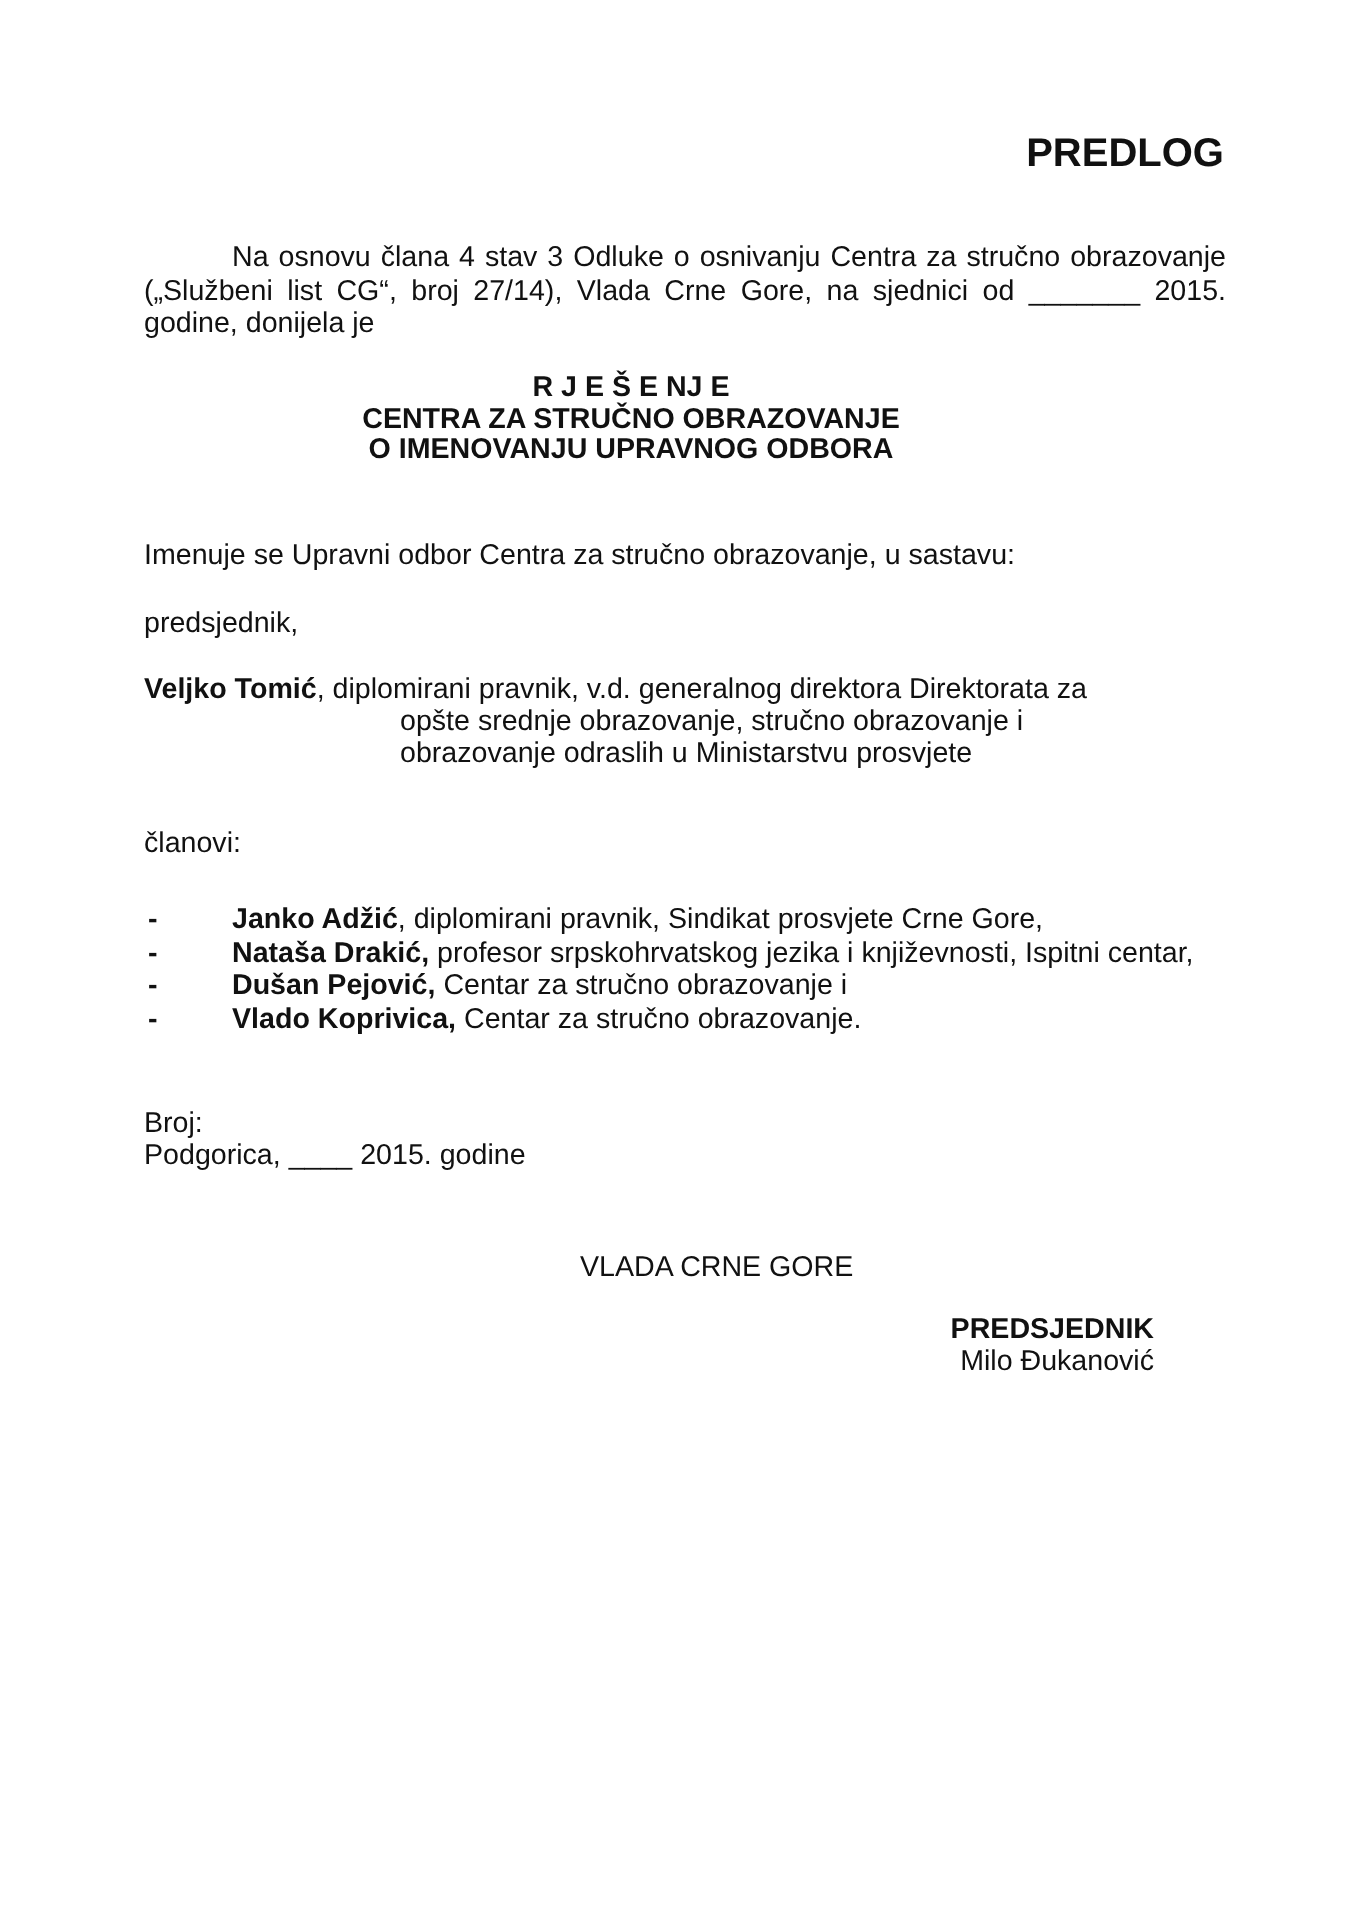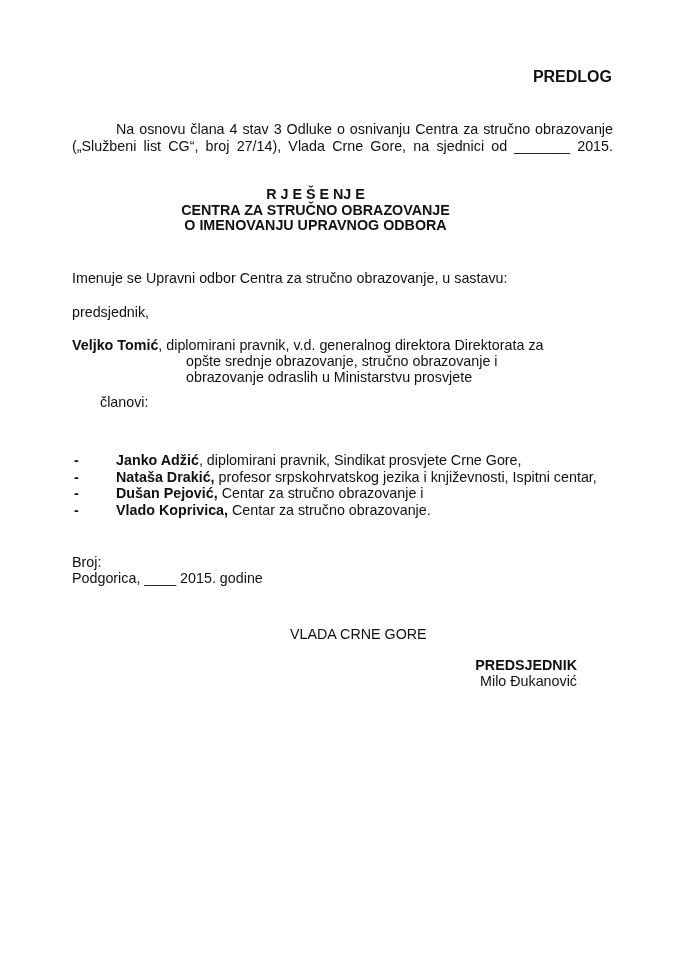--- a/index.html
+++ b/index.html
@@ -3,66 +3,67 @@
 <meta charset="utf-8">
 <style>
   html, body { margin: 0; padding: 0; background: #ffffff; }
   body {
     width: 679px; height: 960px; position: relative; overflow: hidden;
     font-family: "Liberation Sans", sans-serif; color: #111111;
     font-size: 14.3px; line-height: 16.5px;
   }
   .abs { position: absolute; white-space: nowrap; }
   .b { font-weight: bold; }
-  .predlog { right: 67px; top: 69px; font-weight: bold; font-size: 16px; }
+  .predlog { right: 67px; top: 69px; font-weight: bold; font-size: 20px; }
   .intro { left: 72px; top: 121px; width: 541px; white-space: normal; text-align: justify; }
   .intro p { margin: 0; }
   .intro .l1 { text-indent: 44px; text-align-last: justify; }
   .intro .l2 { text-align-last: justify; }
   .title { left: 0; width: 631px; text-align: center; font-weight: bold; top: 187px; line-height: 15.5px; }
   .title div { white-space: nowrap; }
   .line { left: 72px; }
-  .indent2 { left: 186px; text-align: right; }
+  .indent2 { left: 200px; text-align: right; }
   .members { left: 72px; top: 452px; }
   .member { height: 16.5px; white-space: nowrap; position: relative; }
   .member .dash { position: absolute; left: 2px; font-weight: bold; }
   .member .txt { position: absolute; left: 44px; }
   .sign-gov { left: 290px; top: 626px; font-weight: normal; }
   .sign-pres { right: 102px; top: 657px; font-weight: bold; text-align: right; }
   .sign-name { right: 102px; top: 673px; text-align: center; }
 </style>
 </head>
 <body>
 
 <div>
 
   <div class="abs predlog">PREDLOG</div>
 
   <div class="abs intro">
     <p class="l1">Na osnovu člana 4 stav 3 Odluke o osnivanju Centra za stručno obrazovanje</p>
     <p class="l2">(„Službeni list CG“, broj 27/14), Vlada Crne Gore, na sjednici od _______  2015.</p>
+    <p>godine, donijela je</p>
   </div>
 
   <div class="abs title">
     <div>R J E Š E NJ E</div>
     <div>CENTRA ZA STRUČNO OBRAZOVANJE</div>
     <div>O IMENOVANJU UPRAVNOG ODBORA</div>
   </div>
 
   <div class="abs line" style="top:270px;">Imenuje se Upravni odbor Centra za stručno obrazovanje, u sastavu:</div>
 
   <div class="abs line" style="top:304px;">predsjednik,</div>
 
   <div class="abs line" style="top:337px;">
     <span class="b">Veljko Tomić</span><span>, diplomirani pravnik, v.d. generalnog direktora Direktorata za</span>
   </div>
   <div class="abs indent2" style="top:353px;">opšte srednje obrazovanje, stručno obrazovanje i</div>
   <div class="abs indent2" style="top:369px;">obrazovanje odraslih u Ministarstvu prosvjete</div>
 
-  <div class="abs line" style="top:394px;margin-left:28px;">članovi:</div>
+  <div class="abs line" style="top:414px;">članovi:</div>
 
   <div class="abs members">
     <div class="member">
       <span class="dash">-</span>
       <span class="txt"><span class="b">Janko Adžić</span><span>, diplomirani pravnik, Sindikat prosvjete Crne Gore,</span></span>
     </div>
     <div class="member">
       <span class="dash">-</span>
       <span class="txt"><span class="b">Nataša Drakić,</span><span> profesor srpskohrvatskog jezika i književnosti, Ispitni centar,</span></span>
     </div>

